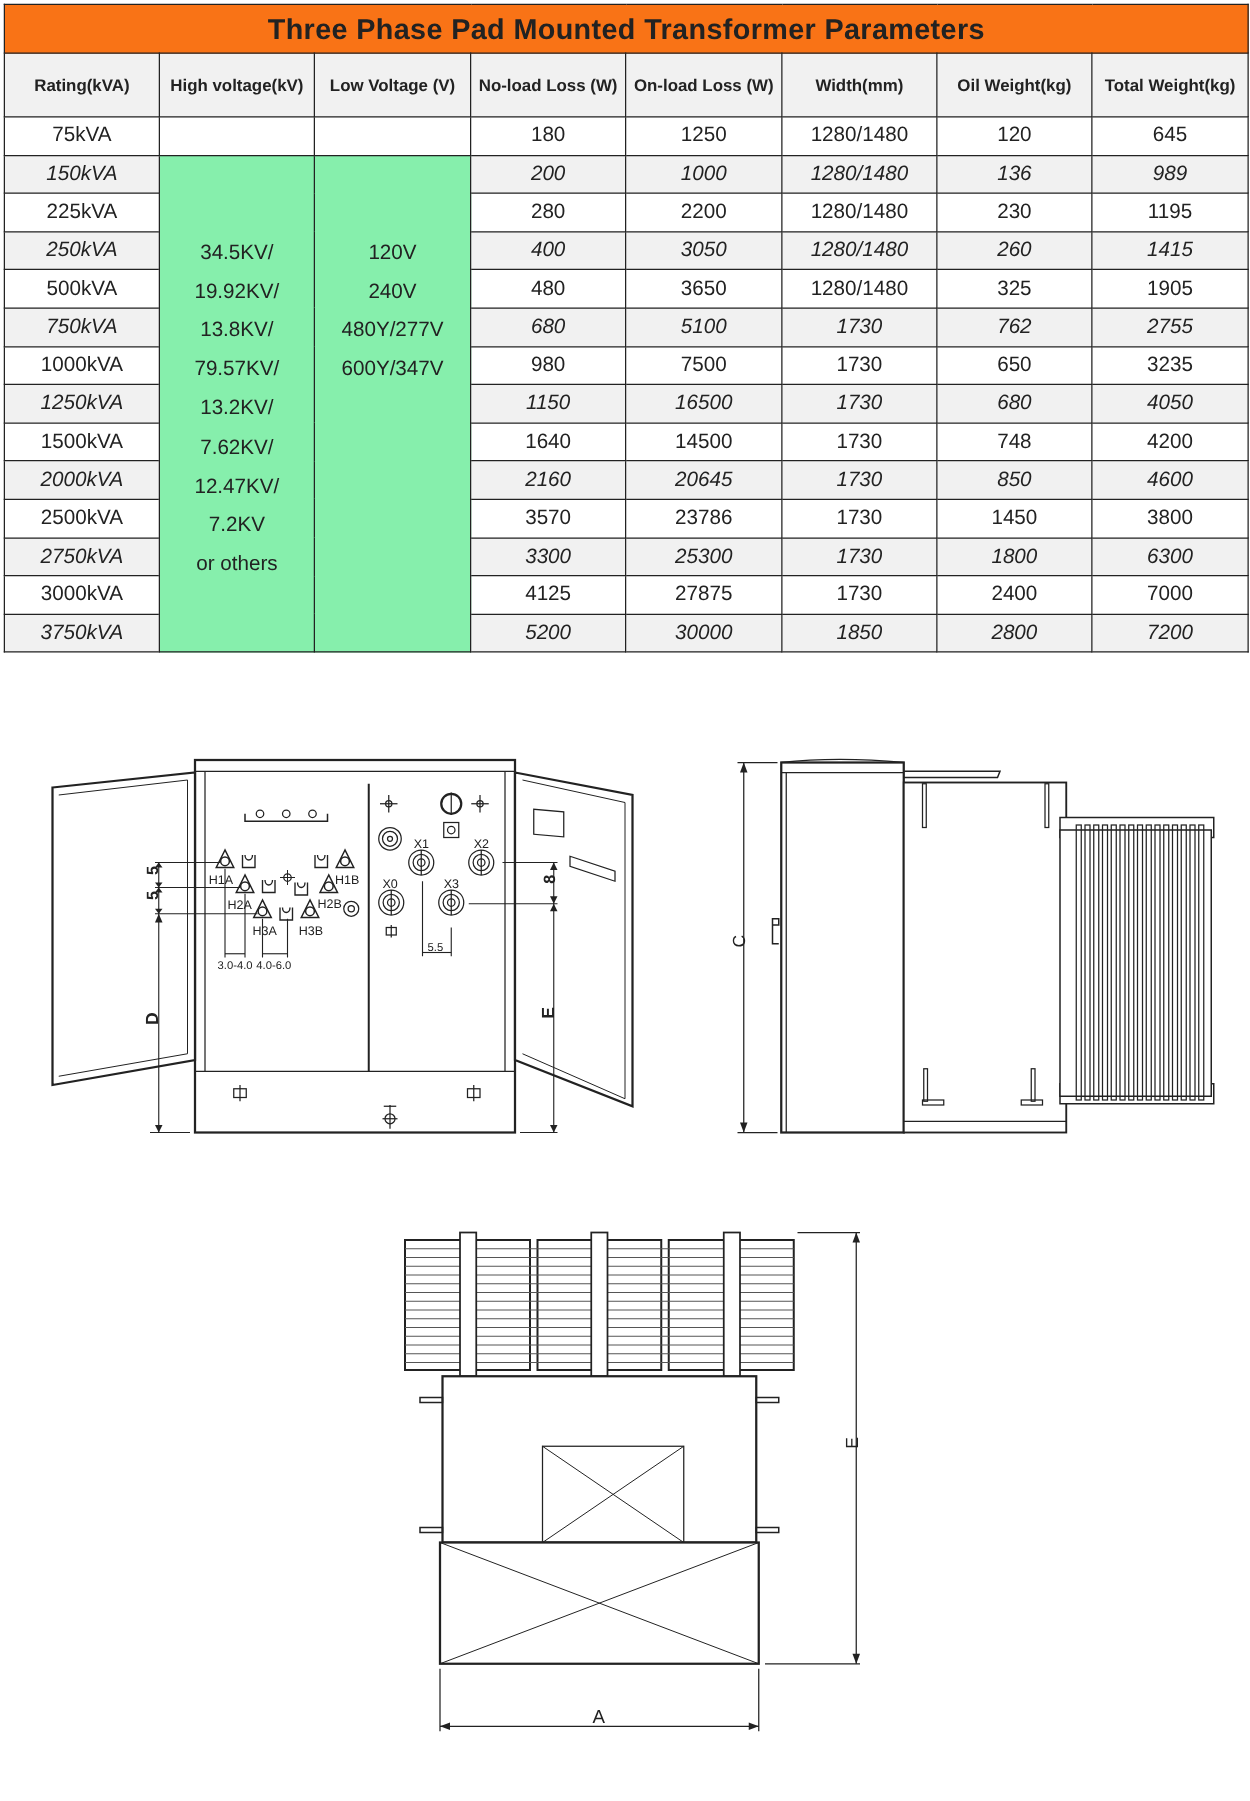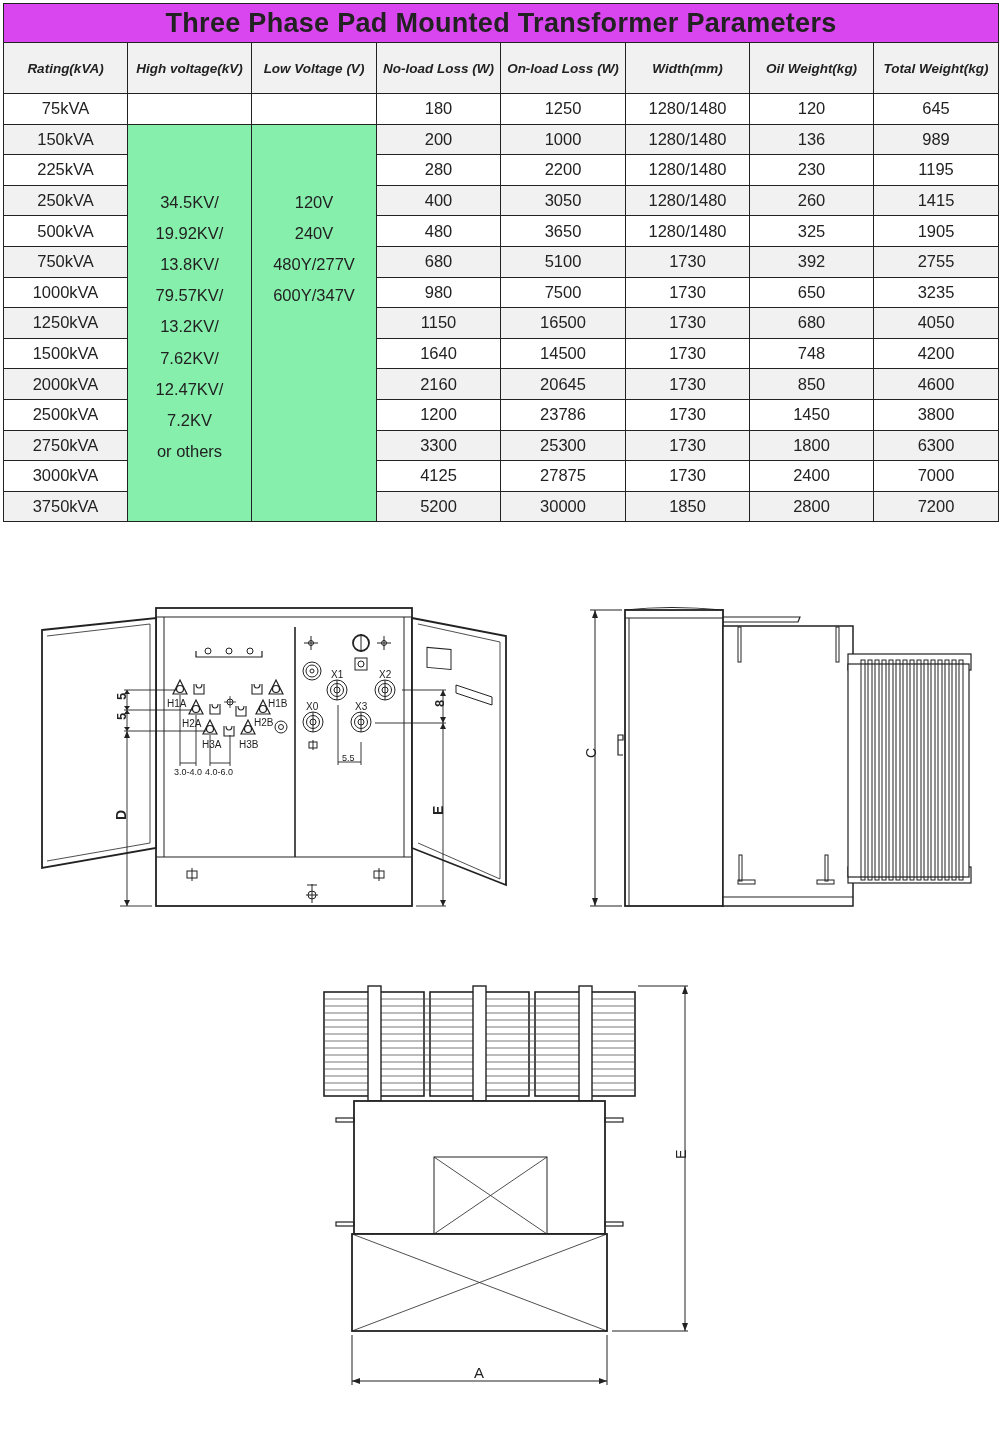--- a/index.html
+++ b/index.html
@@ -1,22 +1,22 @@
 <!DOCTYPE html>
 <html><head>
 <meta charset="utf-8">
 <style>
   html, body { margin:0; padding:0; background:#ffffff; }
   body { width:1000px; height:1441px; position:relative; overflow:hidden; font-family:"Liberation Sans", "DejaVu Sans", sans-serif; color:#222; }
   table.params { position:absolute; left:3px; top:3px; width:995px; border-collapse:collapse; table-layout:fixed; }
   table.params td, table.params th { border:1.5px solid #222; text-align:center; vertical-align:middle; padding:0; }
-  .title-cell { height:38px; font-size:27px; font-weight:bold; background:#d946ef; letter-spacing:0.3px; }
-  .hdr th { height:50px; font-size:13.5px; font-weight:bold; background:#f1f1f1;font-style:italic; }
+  .title-cell { height:38px; font-size:23px; font-weight:bold; background:#f97316; letter-spacing:0.3px; }
+  .hdr th { height:50px; font-size:13.5px; font-weight:bold; background:#f1f1f1; }
   .row td { height:29.6px; font-size:16.5px; }
-  .row.alt td.shade { background:#f1f1f1; }
+  .row.alt td.shade { background:#f1f1f1;font-style:italic; }
   .merged { background:#86efac; font-size:16.5px; line-height:31.2px; vertical-align:top !important; }
   .merged .stack { padding-top:62px; }
   .drawing { position:absolute; }
   svg text { font-family:"Liberation Sans", "DejaVu Sans", sans-serif; }
 </style>
 </head>
 <body>
 
 <table class="params">
   <colgroup>
@@ -104,21 +104,21 @@
     <td>3650</td>
     <td>1280/1480</td>
     <td>325</td>
     <td>1905</td>
   </tr>
   <tr class="row alt">
     <td class="shade">750kVA</td>
     <td class="shade">680</td>
     <td class="shade">5100</td>
     <td class="shade">1730</td>
-    <td class="shade">392</td>
+    <td class="shade">762</td>
     <td class="shade">2755</td>
   </tr>
   <tr class="row">
     <td>1000kVA</td>
     <td>980</td>
     <td>7500</td>
     <td>1730</td>
     <td>650</td>
     <td>3235</td>
   </tr>
@@ -141,21 +141,21 @@
   <tr class="row alt">
     <td class="shade">2000kVA</td>
     <td class="shade">2160</td>
     <td class="shade">20645</td>
     <td class="shade">1730</td>
     <td class="shade">850</td>
     <td class="shade">4600</td>
   </tr>
   <tr class="row">
     <td>2500kVA</td>
-    <td>1200</td>
+    <td>3570</td>
     <td>23786</td>
     <td>1730</td>
     <td>1450</td>
     <td>3800</td>
   </tr>
   <tr class="row alt">
     <td class="shade">2750kVA</td>
     <td class="shade">3300</td>
     <td class="shade">25300</td>
     <td class="shade">1730</td>

